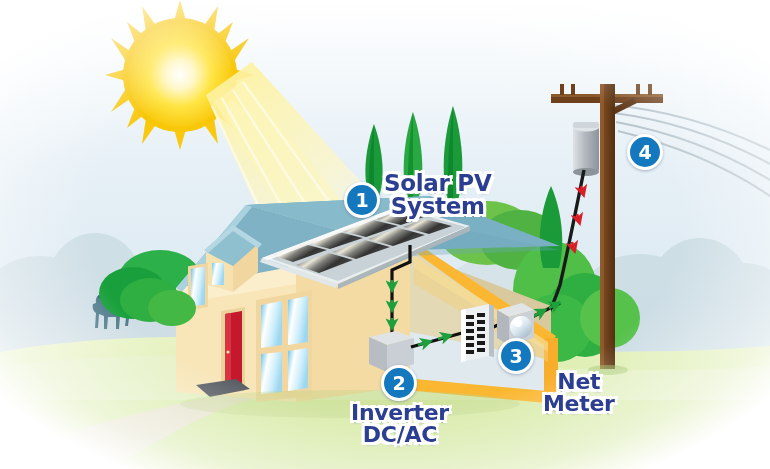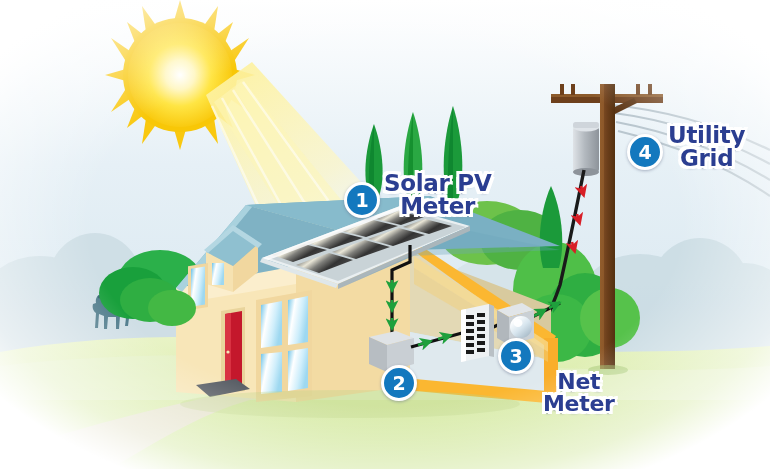--- a/index.html
+++ b/index.html
@@ -404,25 +404,25 @@
     <g>
       <ellipse cx="150" cy="300" rx="30" ry="22" fill="#2fae42"></ellipse>
       <ellipse cx="172" cy="308" rx="24" ry="18" fill="#43b844"></ellipse>
     </g>
 
     <rect x="0" y="0" width="770" height="469" fill="url(#vignette)"></rect>
   </svg>
 
   <div class="badge" style="left:344px;top:182px;">1</div>
   <div class="label" style="left:384px;top:172px;font-size:23px;text-align:center;">Solar PV
-Meter</div>
+System</div>
 
   <div class="badge" style="left:381px;top:365px;">2</div>
+  <div class="label" style="left:351px;top:402px;font-size:22px;text-align:center;">Inverter
+DC/AC</div>
 
   <div class="badge" style="left:498px;top:338px;">3</div>
   <div class="label" style="left:543px;top:335px;font-size:22px;text-align:center;margin-top:36px;">Net
 Meter</div>
 
   <div class="badge" style="left:627px;top:134px;">4</div>
-  <div class="label" style="left:668px;top:124px;font-size:23px;text-align:center;">Utility
-Grid</div>
 
 </div>
 
 </body></html>

